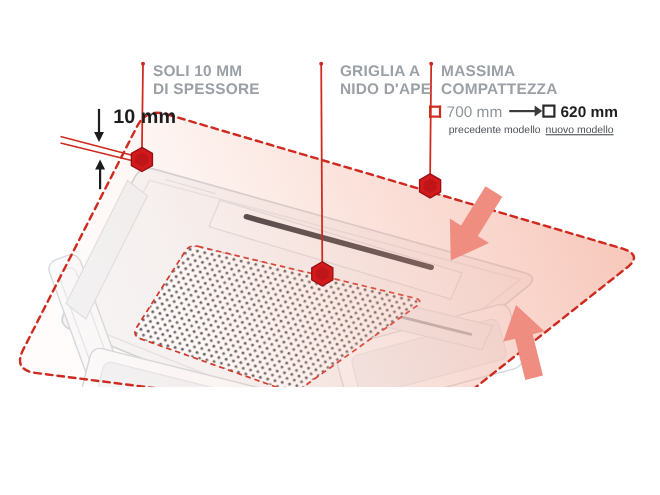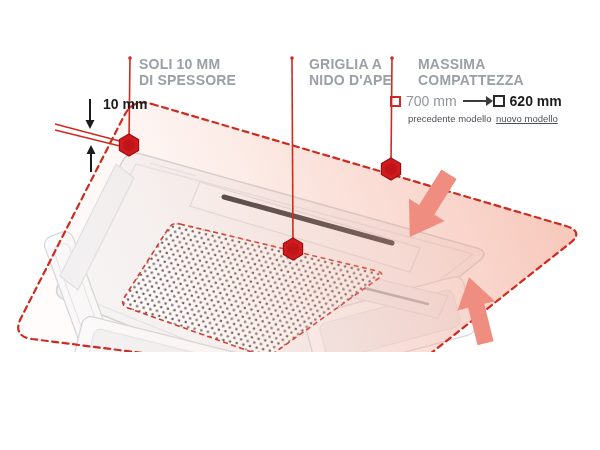--- a/index.html
+++ b/index.html
@@ -6,21 +6,21 @@
   #stage{
     position:relative;width:600px;height:352px;overflow:hidden;
     background:#ffffff;font-family:"Liberation Sans",sans-serif;
   }
   #stage svg{position:absolute;left:0;top:0;}
   .callout-label{
     position:absolute;font-weight:bold;font-size:14px;line-height:16px;
     letter-spacing:.2px;color:#9aa0a6;white-space:pre-line;text-transform:uppercase;
   }
   .mm-label{
-    position:absolute;left:103px;top:96px;font-weight:bold;font-size:14px;color:#1d1d1f;
+    position:absolute;left:103px;top:96px;font-weight:bold;font-size:18px;color:#1d1d1f;
   }
   .legend-row{
     position:absolute;left:390px;top:93px;display:flex;align-items:center;gap:5px;
     font-size:14px;color:#8f959a;white-space:nowrap;
   }
   .legend-row .old-val{color:#8f959a;font-weight:normal;}
   .legend-row .new-val{color:#1d1d1f;font-weight:bold;text-align:center;}
   .sq-dashed{
     width:11px;height:11px;border:2px dashed #cf2a1f;box-sizing:border-box;flex:0 0 auto;
   }
@@ -130,21 +130,21 @@
     <use href="#hex" transform="translate(293,249)"></use>
     <use href="#hex" transform="translate(391,169)"></use>
   </svg>
 
   <div class="callout-label" style="left:139px;top:56px;">SOLI 10 MM
 DI SPESSORE</div>
 
   <div class="callout-label" style="left:291px;top:56px;margin-left:18px;">GRIGLIA A
 NIDO D'APE</div>
 
-  <div class="callout-label" style="left:401px;top:56px;margin-left:17px;">MASSIMA
+  <div class="callout-label" style="left:401px;top:56px;">MASSIMA
 COMPATTEZZA</div>
 
   <div class="mm-label">10 mm</div>
 
   <div class="legend-row">
     <span class="sq-dashed"></span>
     <span class="old-val">700 mm</span>
     <span class="legend-arrow"></span>
     <span class="sq-solid"></span>
     <span class="new-val">620 mm</span>

